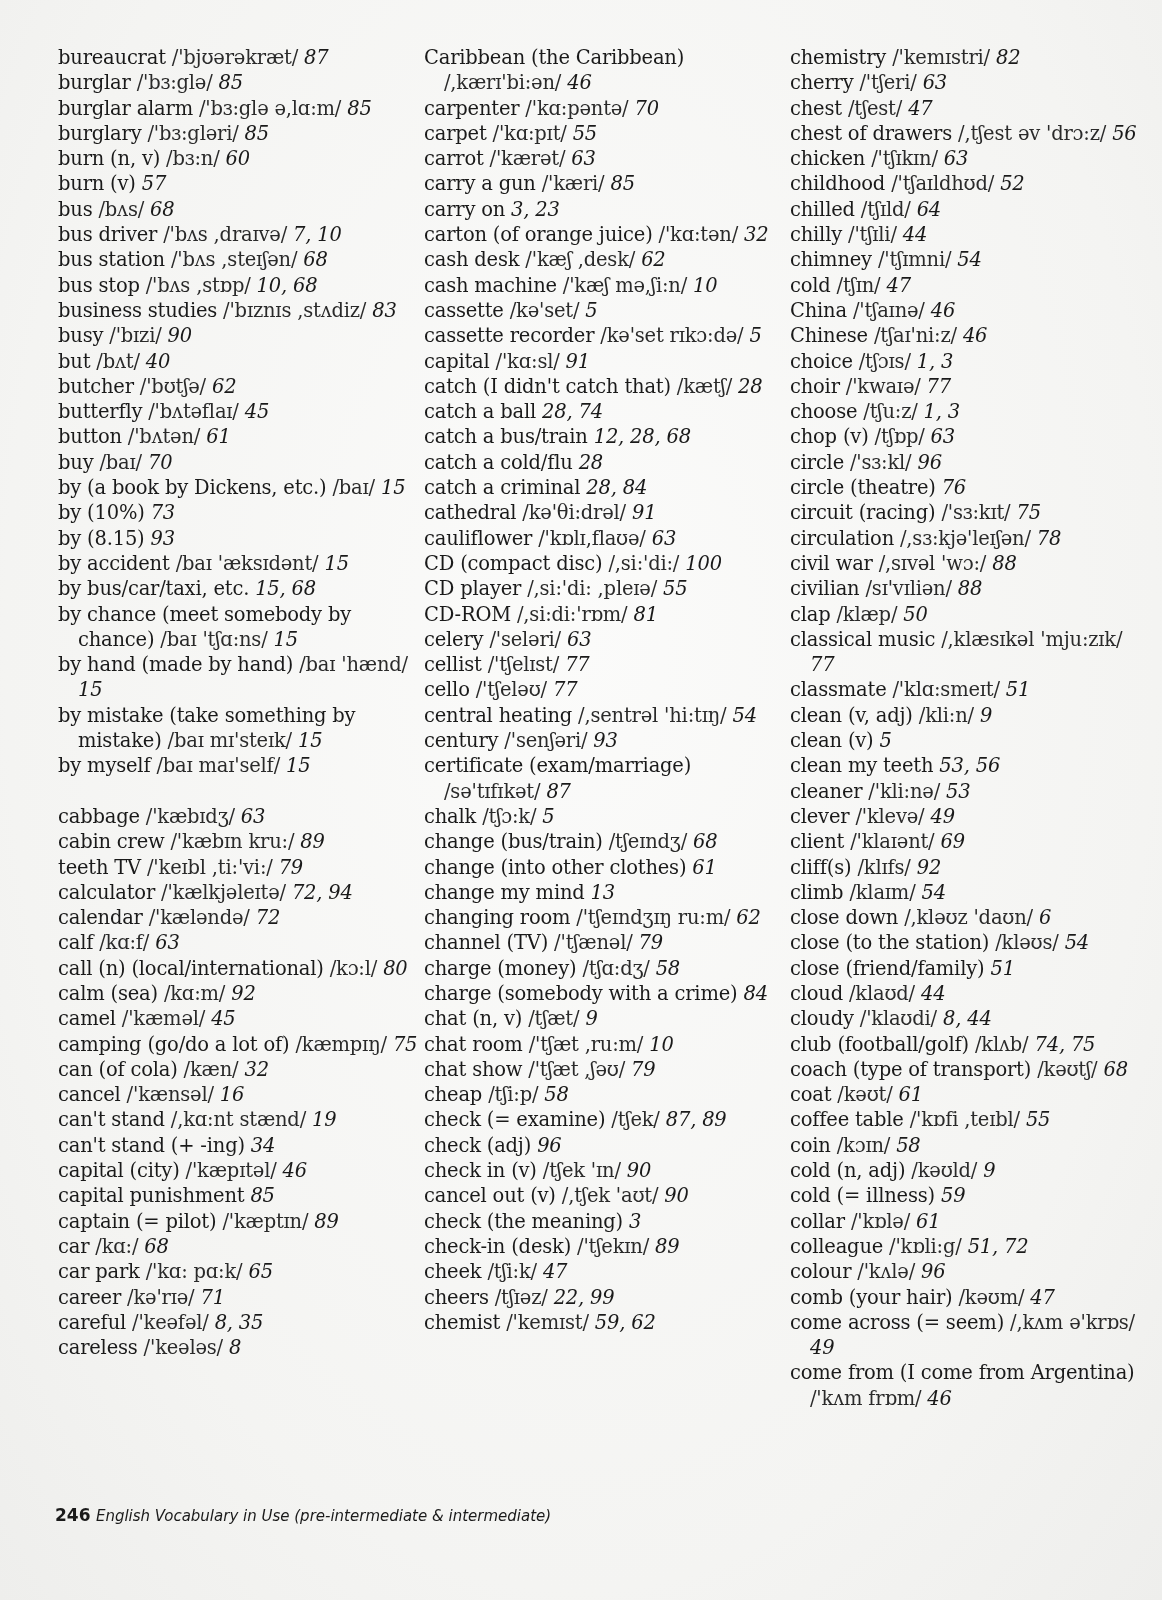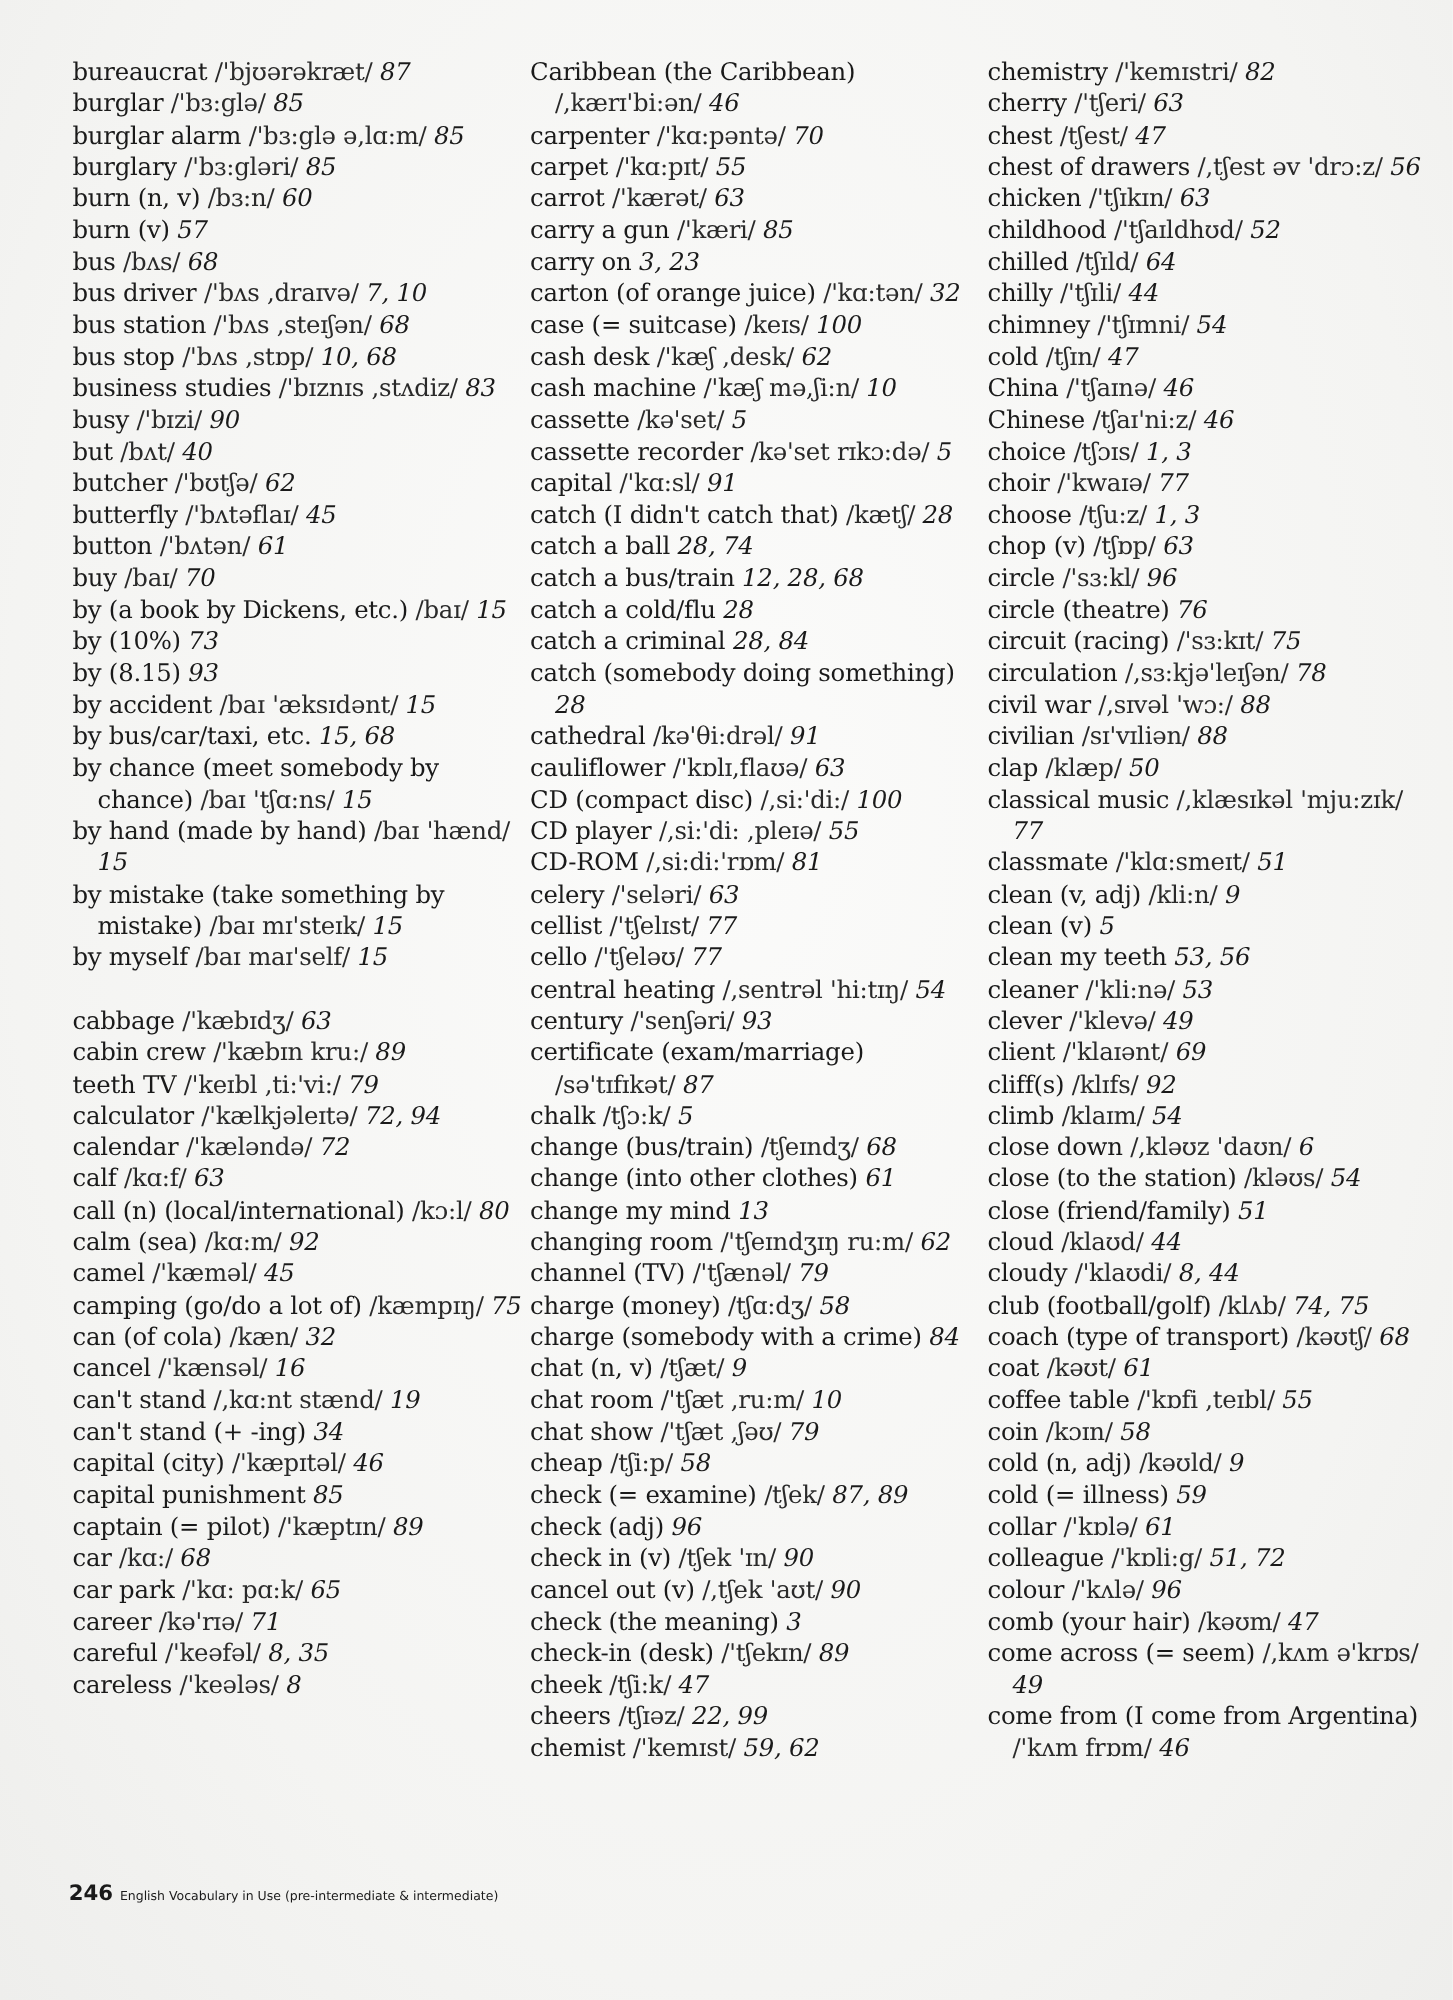--- a/index.html
+++ b/index.html
@@ -40,21 +40,21 @@
     .gap { height: 25.3px; }
     .footer {
       position: absolute;
       left: 55px;
       top: 1505px;
       font-family: "DejaVu Sans", "Liberation Sans", sans-serif;
       font-size: 17px;
       color: #1a1a1a;
     }
     .footer .pgnum { font-weight: bold; }
-    .footer .title { font-size: 10px; }
+    .footer .title { font-style: italic; font-size: 15px; }
   </style>
 </head>
 <body>
 
 <div class="page">
   <div class="col col-1">
       <div class="entry"><span class="head">bureaucrat</span> <span class="ipa">/'bjʊərəkræt/</span> <span class="pages">87</span></div>
       <div class="entry"><span class="head">burglar</span> <span class="ipa">/'bɜ:glə/</span> <span class="pages">85</span></div>
       <div class="entry"><span class="head">burglar alarm</span> <span class="ipa">/'bɜ:glə ə,lɑ:m/</span> <span class="pages">85</span></div>
       <div class="entry"><span class="head">burglary</span> <span class="ipa">/'bɜ:gləri/</span> <span class="pages">85</span></div>
@@ -105,32 +105,30 @@
       <div class="entry"><span class="head">careless</span> <span class="ipa">/'keələs/</span> <span class="pages">8</span></div>
     </div>
   <div class="col col-2">
       <div class="entry"><span class="head">Caribbean (the Caribbean)</span> <span class="ipa">/,kærɪ'bi:ən/</span> <span class="pages">46</span></div>
       <div class="entry"><span class="head">carpenter</span> <span class="ipa">/'kɑ:pəntə/</span> <span class="pages">70</span></div>
       <div class="entry"><span class="head">carpet</span> <span class="ipa">/'kɑ:pɪt/</span> <span class="pages">55</span></div>
       <div class="entry"><span class="head">carrot</span> <span class="ipa">/'kærət/</span> <span class="pages">63</span></div>
       <div class="entry"><span class="head">carry a gun</span> <span class="ipa">/'kæri/</span> <span class="pages">85</span></div>
       <div class="entry"><span class="head">carry on</span> <span class="pages">3, 23</span></div>
       <div class="entry"><span class="head">carton (of orange juice)</span> <span class="ipa">/'kɑ:tən/</span> <span class="pages">32</span></div>
-      <div class="entry"><span class="head">case (= suitcase)</span> <span class="ipa">/keɪs/</span> <span class="pages">100</span></div>
       <div class="entry"><span class="head">cash desk</span> <span class="ipa">/'kæʃ ,desk/</span> <span class="pages">62</span></div>
       <div class="entry"><span class="head">cash machine</span> <span class="ipa">/'kæʃ mə,ʃi:n/</span> <span class="pages">10</span></div>
       <div class="entry"><span class="head">cassette</span> <span class="ipa">/kə'set/</span> <span class="pages">5</span></div>
       <div class="entry"><span class="head">cassette recorder</span> <span class="ipa">/kə'set rɪkɔ:də/</span> <span class="pages">5</span></div>
       <div class="entry"><span class="head">capital</span> <span class="ipa">/'kɑ:sl/</span> <span class="pages">91</span></div>
       <div class="entry"><span class="head">catch (I didn't catch that)</span> <span class="ipa">/kætʃ/</span> <span class="pages">28</span></div>
       <div class="entry"><span class="head">catch a ball</span> <span class="pages">28, 74</span></div>
       <div class="entry"><span class="head">catch a bus/train</span> <span class="pages">12, 28, 68</span></div>
       <div class="entry"><span class="head">catch a cold/flu</span> <span class="pages">28</span></div>
       <div class="entry"><span class="head">catch a criminal</span> <span class="pages">28, 84</span></div>
-      <div class="entry"><span class="head">catch (somebody doing something)</span> <span class="pages">28</span></div>
       <div class="entry"><span class="head">cathedral</span> <span class="ipa">/kə'θi:drəl/</span> <span class="pages">91</span></div>
       <div class="entry"><span class="head">cauliflower</span> <span class="ipa">/'kɒlɪ,flaʊə/</span> <span class="pages">63</span></div>
       <div class="entry"><span class="head">CD (compact disc)</span> <span class="ipa">/,si:'di:/</span> <span class="pages">100</span></div>
       <div class="entry"><span class="head">CD player</span> <span class="ipa">/,si:'di: ,pleɪə/</span> <span class="pages">55</span></div>
       <div class="entry"><span class="head">CD-ROM</span> <span class="ipa">/,si:di:'rɒm/</span> <span class="pages">81</span></div>
       <div class="entry"><span class="head">celery</span> <span class="ipa">/'seləri/</span> <span class="pages">63</span></div>
       <div class="entry"><span class="head">cellist</span> <span class="ipa">/'tʃelɪst/</span> <span class="pages">77</span></div>
       <div class="entry"><span class="head">cello</span> <span class="ipa">/'tʃeləʊ/</span> <span class="pages">77</span></div>
       <div class="entry"><span class="head">central heating</span> <span class="ipa">/,sentrəl 'hi:tɪŋ/</span> <span class="pages">54</span></div>
       <div class="entry"><span class="head">century</span> <span class="ipa">/'senʃəri/</span> <span class="pages">93</span></div>

